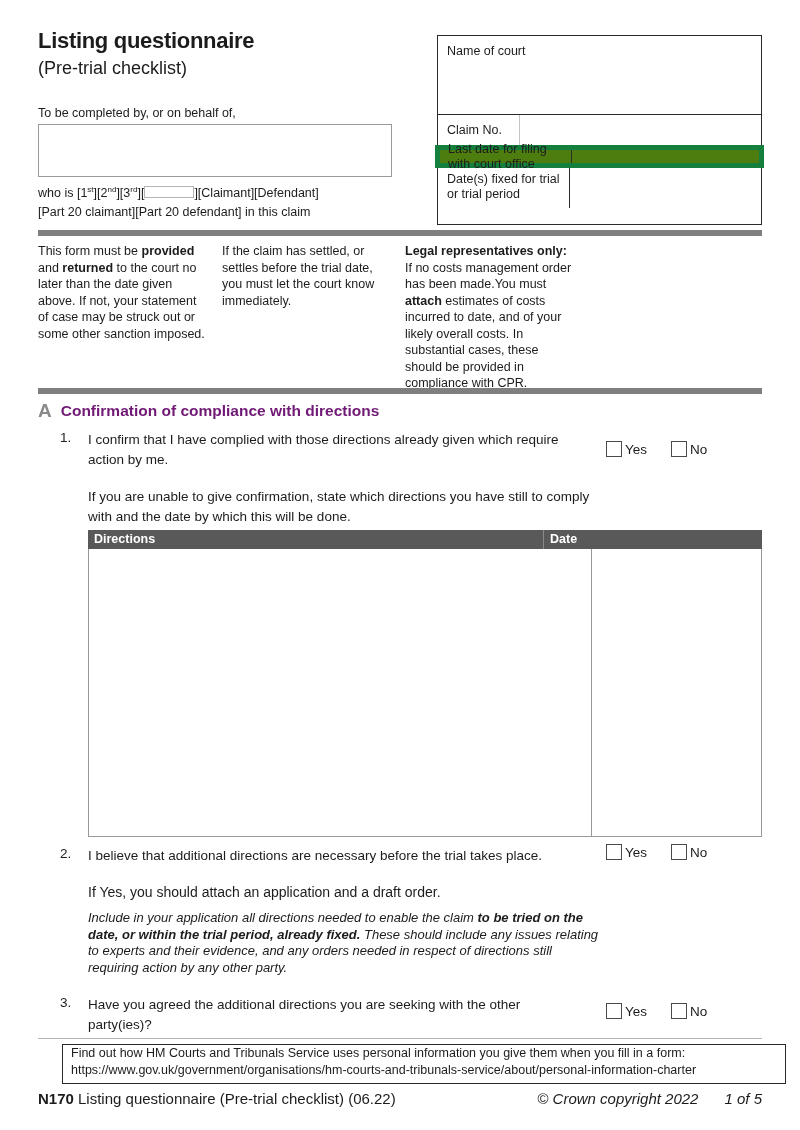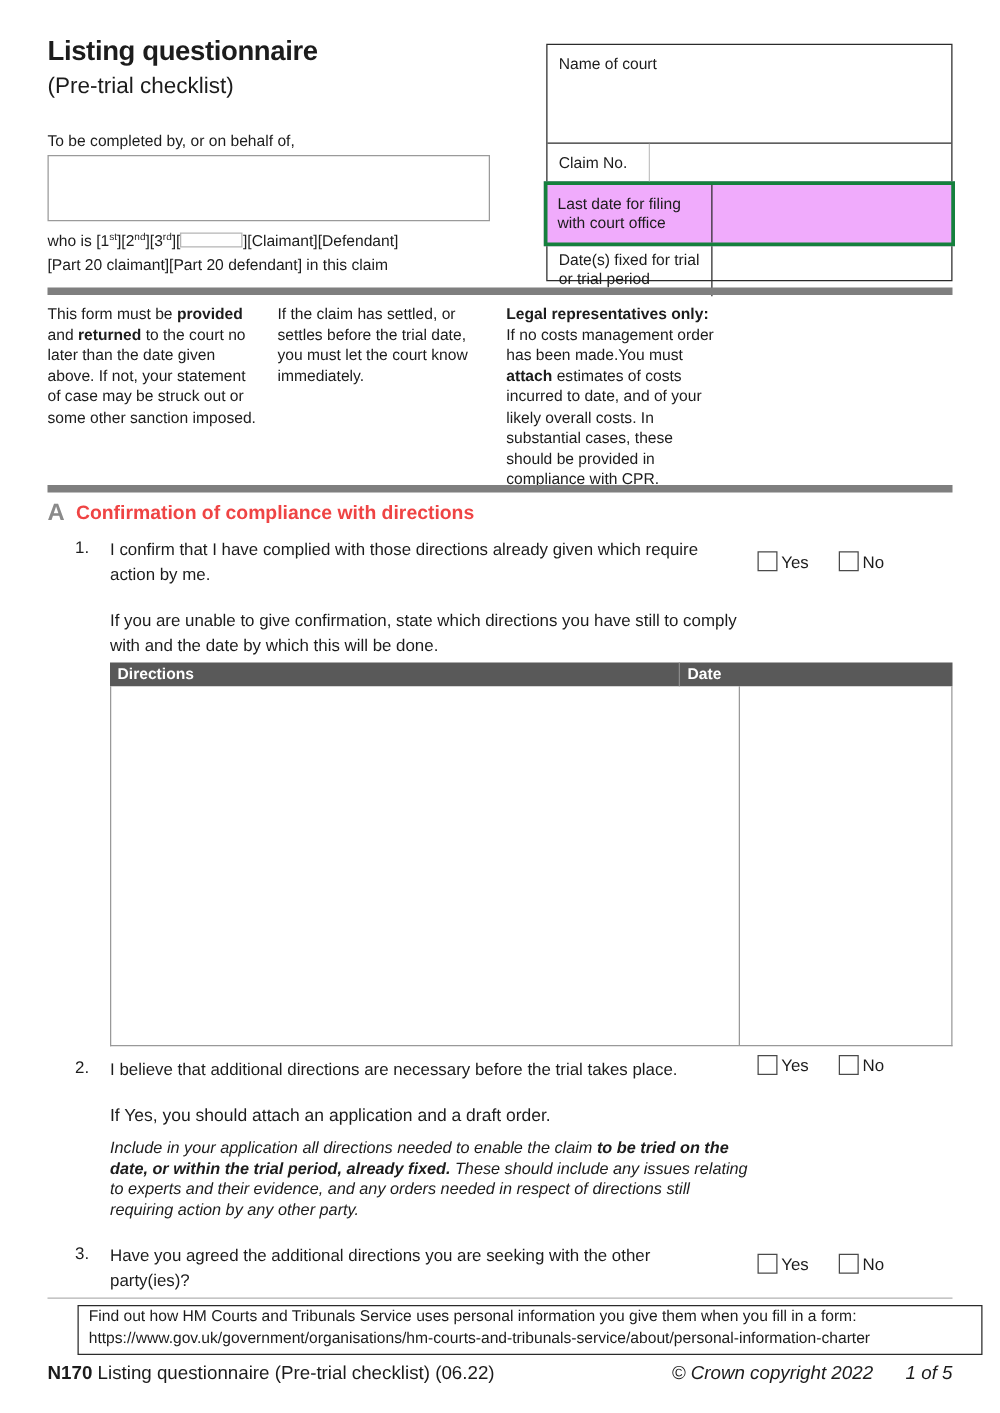--- a/index.html
+++ b/index.html
@@ -23,41 +23,41 @@
   #who-is { left: 38px; top: 184px; width: 380px; font-size: 12.5px; line-height: 19px; }
   .inline-box { display: inline-block; width: 50px; height: 12px; border: 1px solid #b5b5b5; vertical-align: -1px; }
 
   
   #court-box { left: 437px; top: 35px; width: 325px; height: 190px; border: 1px solid #2b2b2b; font-size: 12.5px; }
   .cb-row { display: flex; }
   #row-court { height: 79px; border-bottom: 1px solid #2b2b2b; padding: 8px 9px; }
   #row-claim { height: 30px; align-items: center; }
   #row-claim .lbl { width: 82px; height: 100%; display: flex; align-items: center; padding-left: 9px; border-right: 1px solid #c4c4c4; }
   #row-claim .val { flex: 1; height: 100%; }
-  #row-lastdate { height: 52px; border: 3px solid #15803d; margin: 0 -3px; background: #f0abfc; }
+  #row-lastdate { height: 23px; border: 5px solid #15803d; margin: 0 -3px; background: #4d7c0f; }
   #row-lastdate .lbl { width: 131px; padding: 2px 4px 2px 8px; line-height: 15px; display: flex; align-items: center; }
   #row-lastdate .val { flex: 1; border-left: 1px solid #2b2b2b; }
   #row-trialdate { height: 40px; }
   #row-trialdate .lbl { width: 131px; padding: 4px 4px 2px 9px; line-height: 15px; }
   #row-trialdate .val { flex: 1; border-left: 1px solid #2b2b2b; }
 
   
   .grey-bar { left: 38px; width: 724px; height: 6px; background: #7f7f7f; }
   #bar1 { top: 230px; }
   #bar2 { top: 388px; }
   #notices { left: 38px; top: 243px; width: 724px; display: flex; font-size: 12.5px; line-height: 16.5px; }
   .notice-col1 { width: 169px; margin-right: 15px; }
   .notice-col2 { width: 170px; margin-right: 13px; }
   .notice-col3 { width: 167px; margin-right: 16px; }
   .notice-col4 { width: 174px; }
 
   
   #section-a-heading { left: 38px; top: 400px; }
   #section-a-letter { font-size: 19px; font-weight: bold; color: #8a8a8a; vertical-align: -1px; }
-  #section-a-title { font-size: 15.5px; font-weight: bold; color: #ef4444; margin-left: 9px; text-align: center; }
+  #section-a-title { font-size: 15.5px; font-weight: bold; color: #701a75; margin-left: 9px; text-align: center; }
 
   .q-num { position: absolute; font-size: 13.5px; }
   .q-text { position: absolute; font-size: 13.5px; line-height: 20px; }
   #q1-num { left: 60px; top: 430px; }
   #q1-text { left: 88px; top: 430px; width: 482px; }
   #q1-note { left: 88px; top: 487px; width: 522px; font-size: 13.5px; line-height: 20px; position: absolute; }
 
   .yesno { position: absolute; display: flex; align-items: center; font-size: 13.5px; }
   #q1-yesno { left: 606px; top: 441px; }
   #q2-yesno { left: 606px; top: 844px; }

